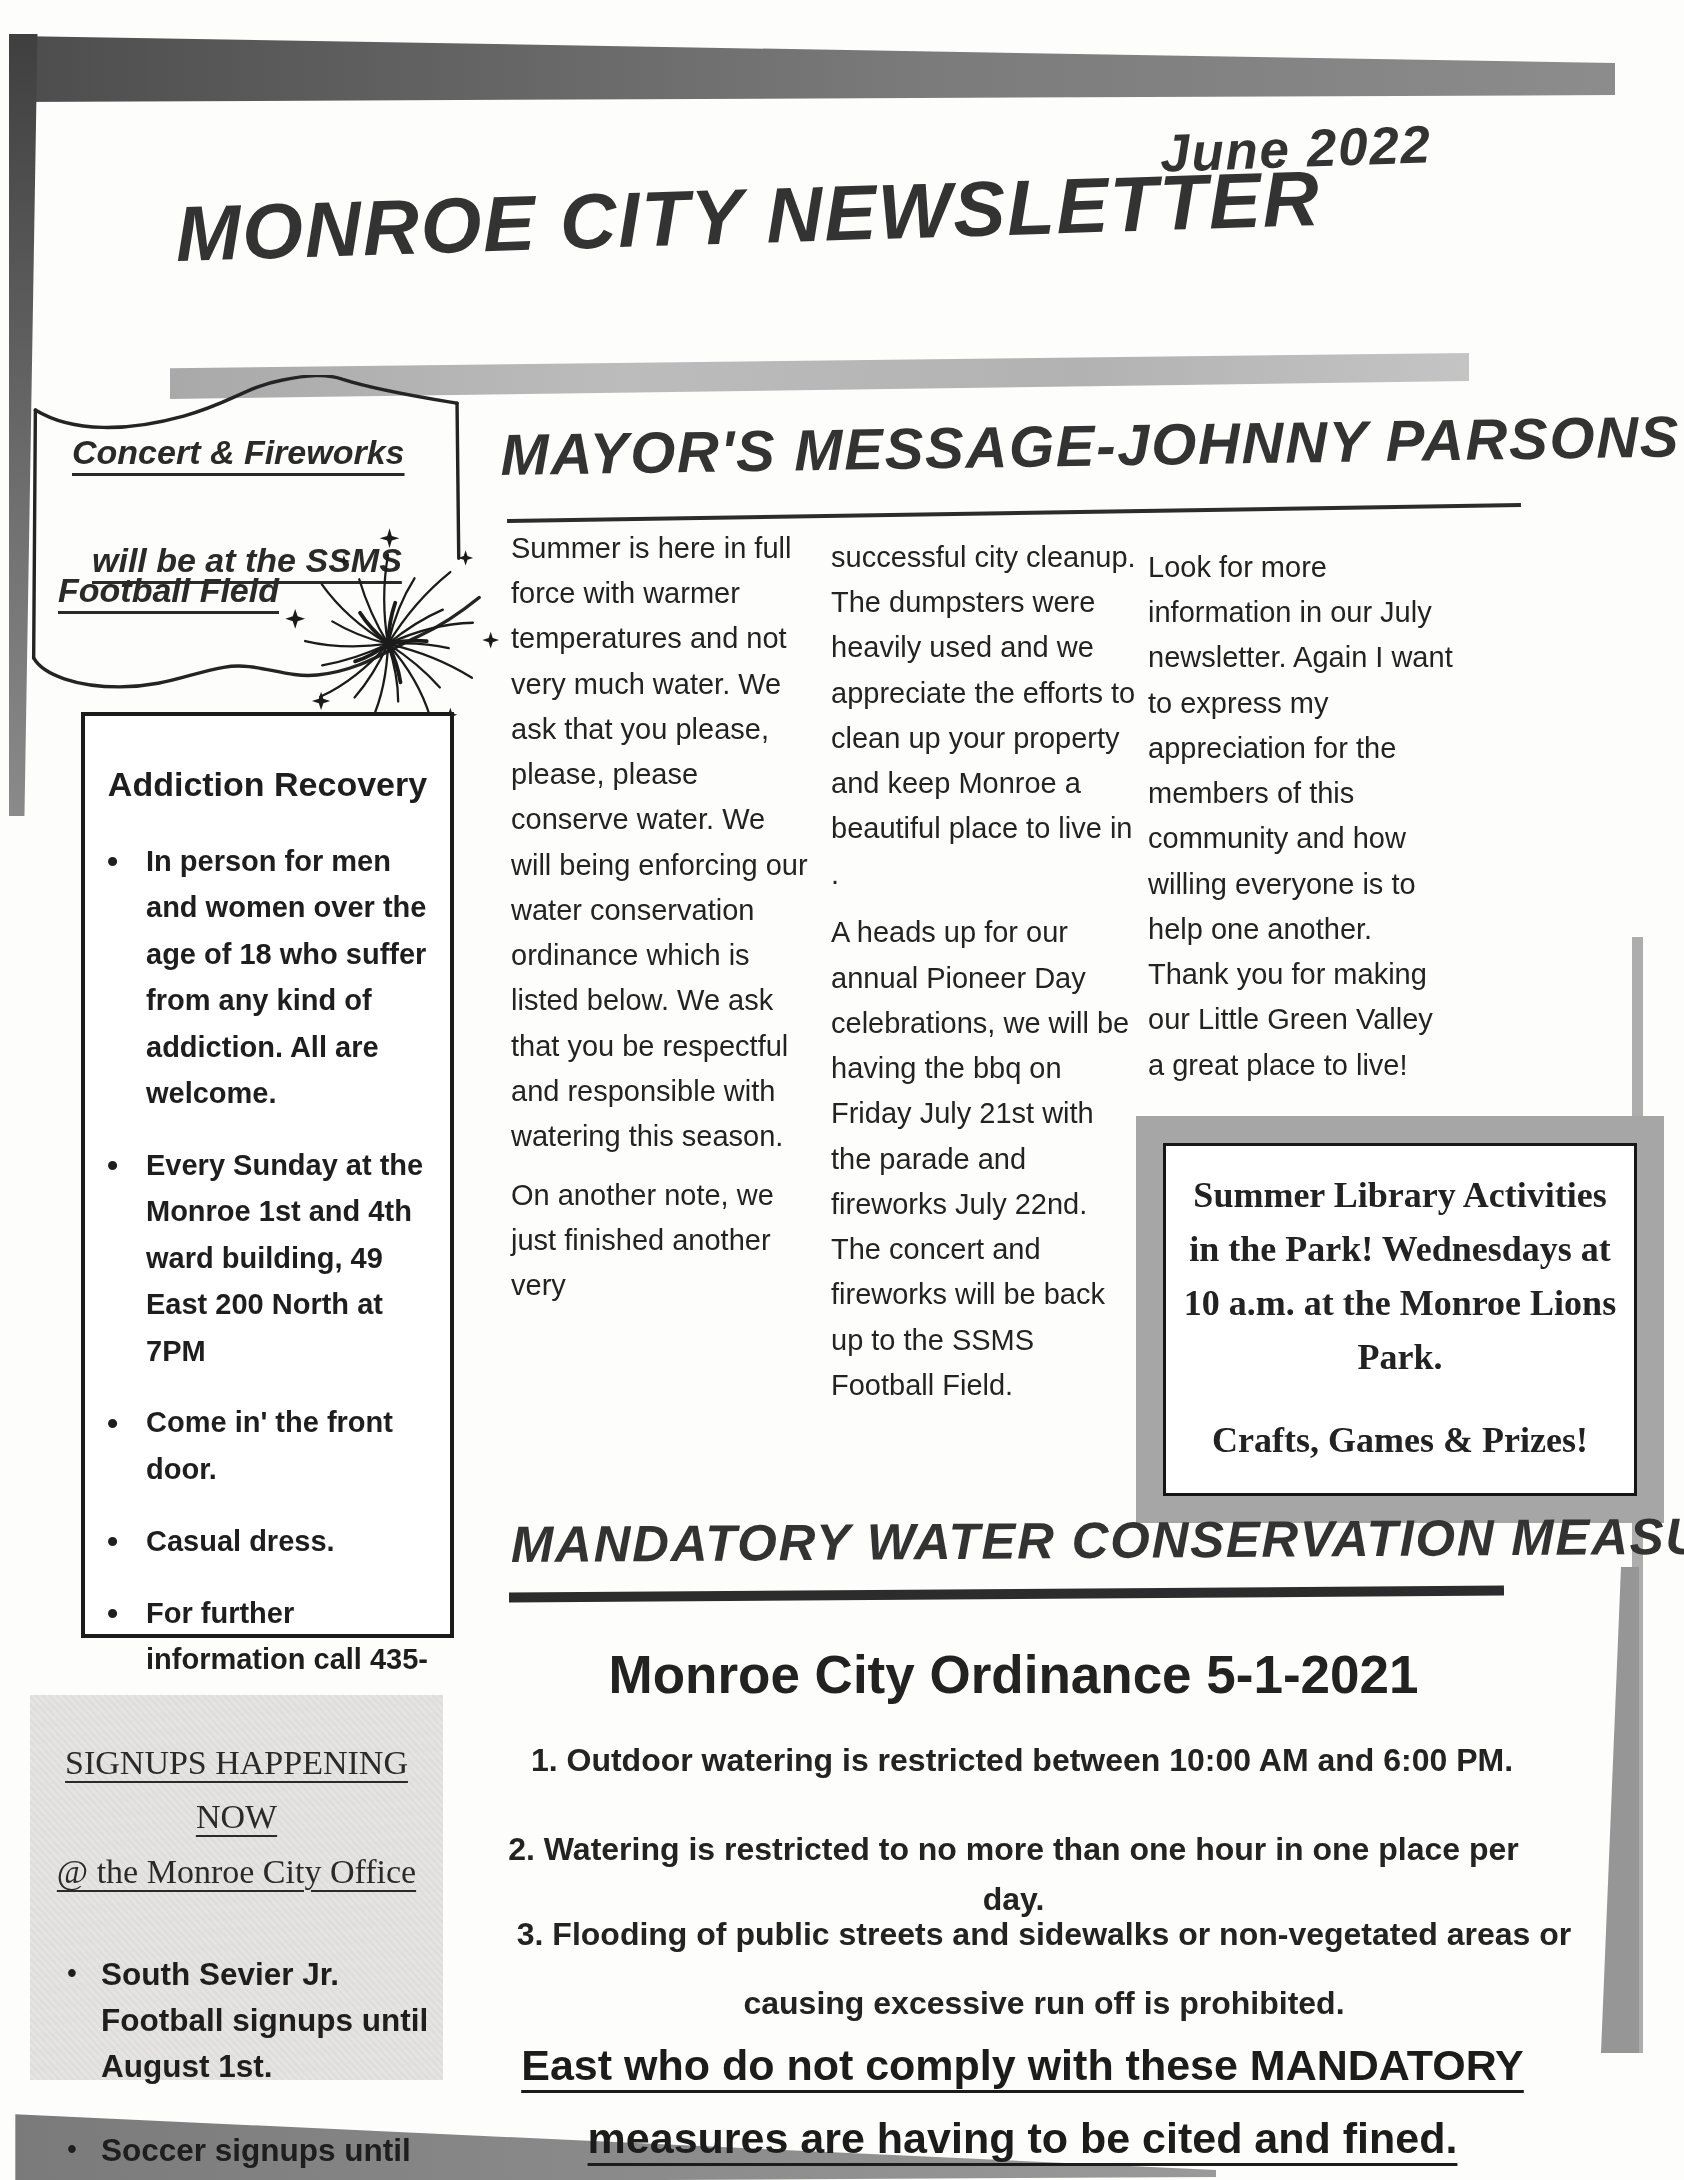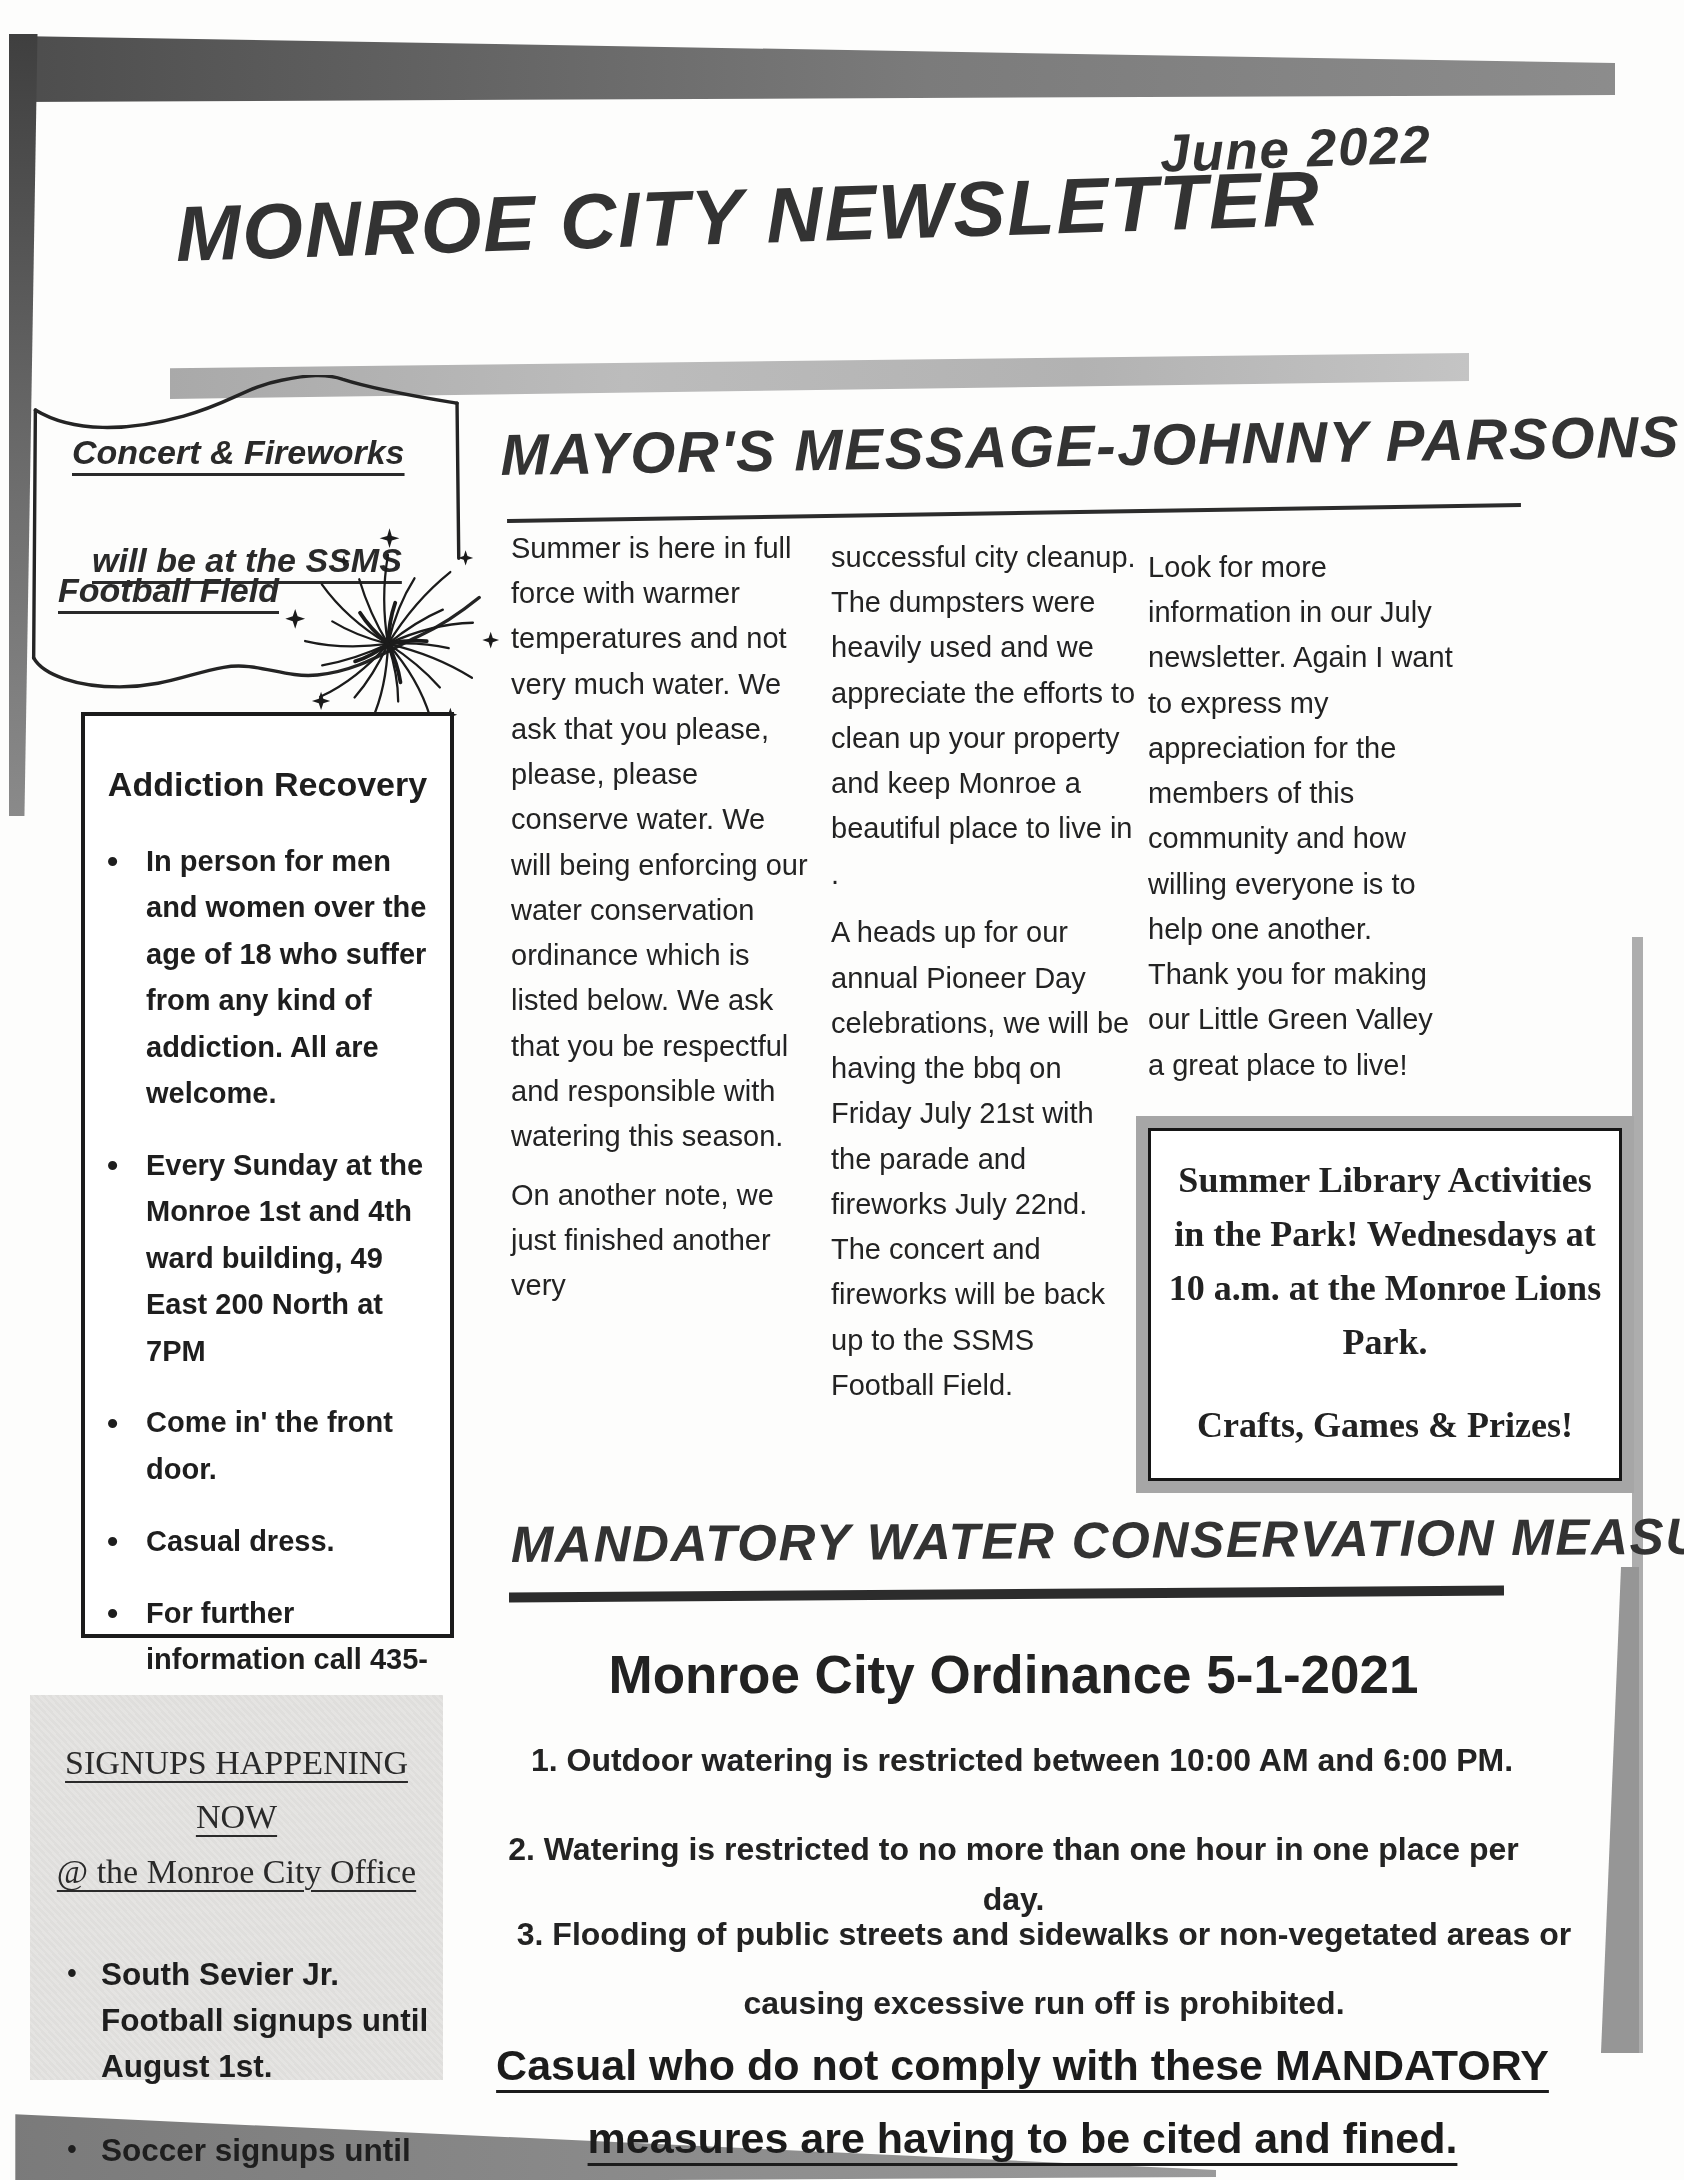--- a/index.html
+++ b/index.html
@@ -20,21 +20,21 @@
   .col{font-size:29px;line-height:1.56;color:#232323;}
   .col p{margin:0 0 13.6px 0;}
   
   .addict{border:4.3px solid #1b1b1b;background:#fff;}
   .addict-title{font-size:34px;font-weight:bold;text-align:center;}
   .blist{list-style:none;margin:0;padding:0;}
   .blist li{position:relative;padding-left:61px;margin-bottom:25.6px;font-weight:bold;}
   .blist .dot{position:absolute;left:22px;top:-1.7px;font-size:1.1em;}
   .addict .blist li{font-size:29px;line-height:1.6;}
   
-  .lib-outer{background:#a6a6a6;padding:12px;}
+  .lib-outer{background:#a6a6a6;padding:27px;}
   .lib-inner{background:#fff;border:3.4px solid #161616;padding:22px 15.3px 25.6px 15.3px;}
   .lib-text{font-family:"Liberation Serif", serif;font-weight:bold;font-size:36px;line-height:1.5;
             text-align:center;color:#222;}
   .lib-text2{margin-top:29px;}
   
   .ordinance{font-size:53px;font-weight:bold;text-align:center;color:#222;}
   .witem{font-size:32px;font-weight:bold;text-align:center;color:#232323;line-height:1.55;}
   .warn{font-size:43px;font-weight:bold;text-align:center;color:#1c1c1c;line-height:1.7;
         text-decoration:underline;text-decoration-thickness:3.4px;text-underline-offset:10.2px;}
   
@@ -172,21 +172,21 @@
   <div class="abs ordinance" style="left:511px;top:1644px;width:1005px;">Monroe City Ordinance 5-1-2021</div>
 
   <div class="abs witem" style="left:494px;top:1736px;width:1056px;">1.   Outdoor watering is restricted between 10:00 AM and 6:00 PM.</div>
   <div class="abs witem" style="left:477px;top:1825px;width:1073px;">2. Watering is restricted to no more than one hour in one place per day.</div>
   <div class="abs witem" style="left:516px;top:1910px;width:1056px;">
     <div>3. Flooding of public streets and sidewalks or non-vegetated areas or</div>
     <div style="margin-top:19px;">causing excessive run off is prohibited.</div>
   </div>
 
   <div class="abs warn" style="left:486px;top:2029px;width:1073px;">
-    <div>Casual who do not comply  with these MANDATORY</div>
+    <div>East who do not comply  with these MANDATORY</div>
     <div>measures are having to be cited and fined.</div>
   </div>
 
   <div class="abs signups" style="left:30px;top:1695px;width:413px;height:385px;">
     <div class="sign-title" style="margin:41px 15.3px 0 15.3px;">
       <div>SIGNUPS HAPPENING NOW</div>
       <div>@ the Monroe City Office</div>
     </div>
     <ul class="blist" style="margin:53px 12px 0 22px;">
       <li>

